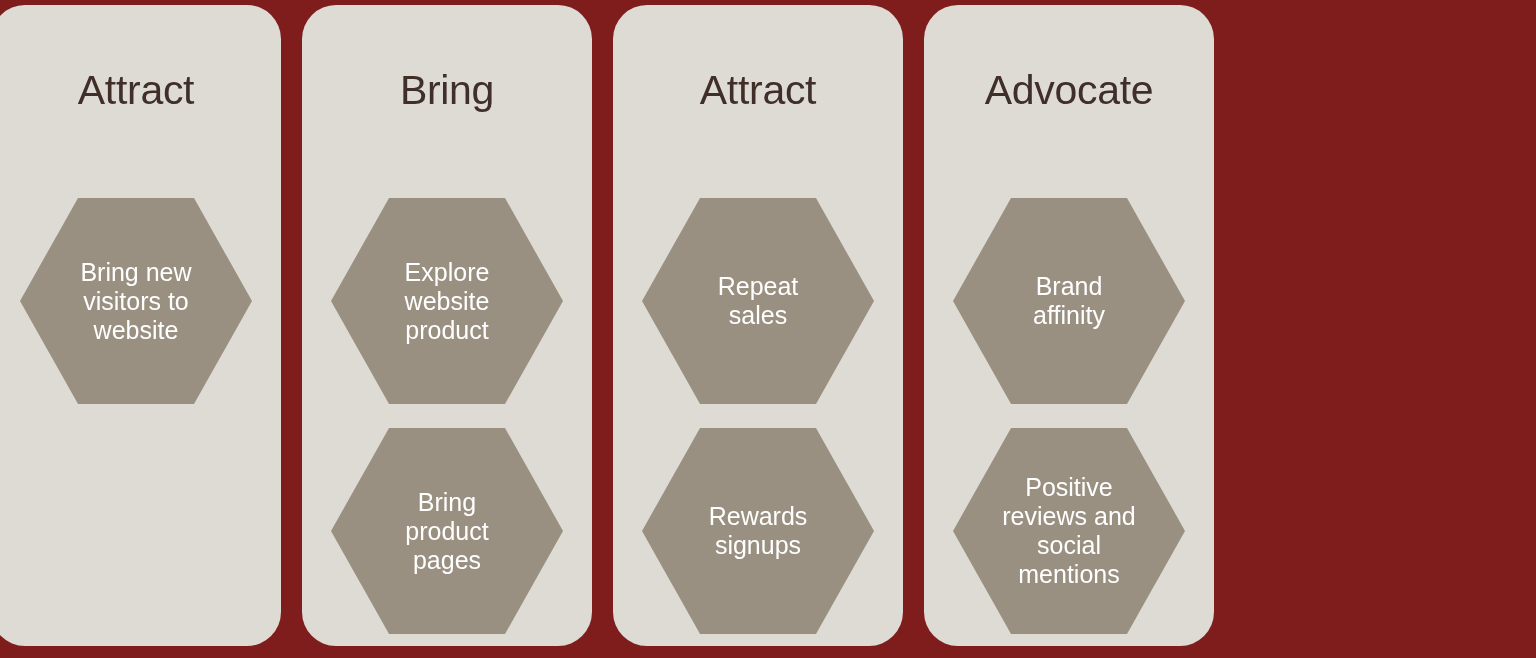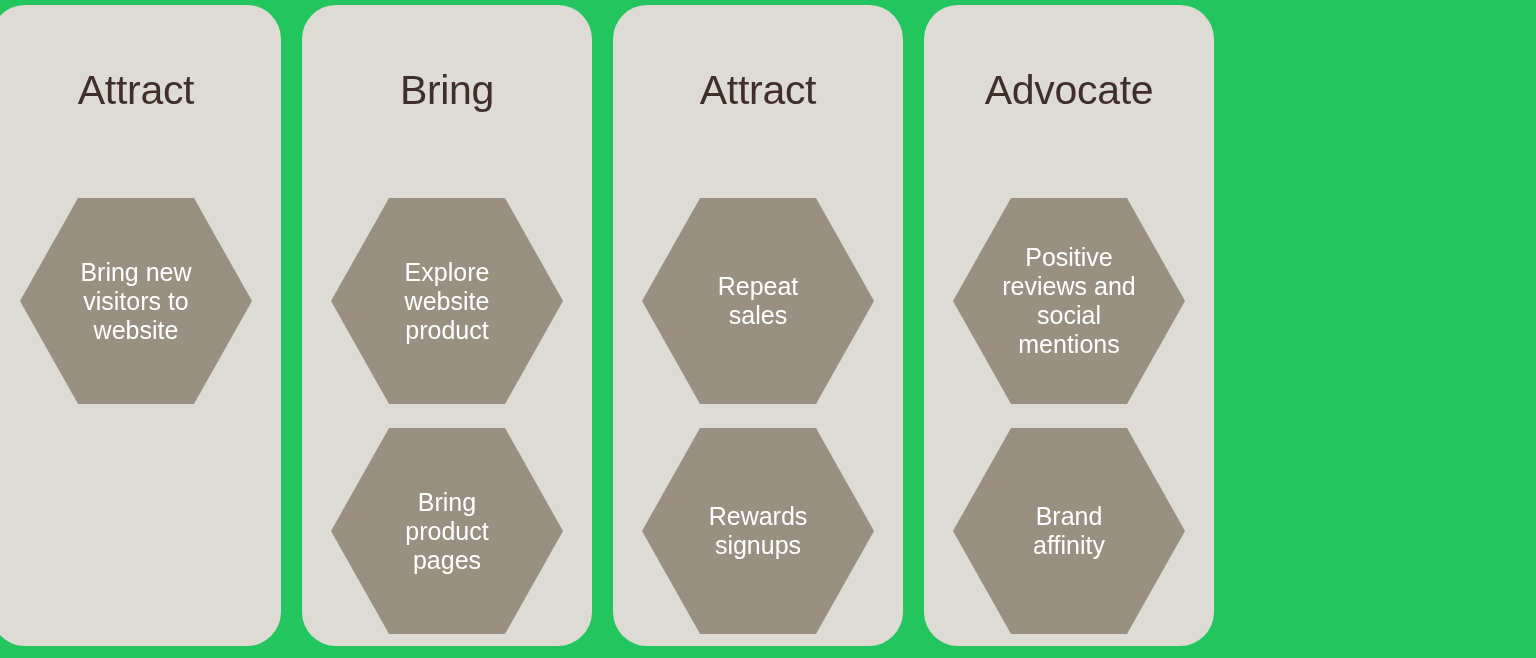--- a/index.html
+++ b/index.html
@@ -12,21 +12,21 @@
     width: 1536px;
     height: 658px;
     overflow: hidden;
     font-family: "Liberation Sans", sans-serif;
   }
 
   #stage {
     position: relative;
     width: 1536px;
     height: 658px;
-    background: #22c55e;
+    background: #7f1d1d;
     box-sizing: border-box;
   }
 
   .columns {
     position: absolute;
     left: -9px;
     top: 5px;
     width: 1554px;
     height: 641px;
     display: flex;
@@ -138,26 +138,26 @@
           <div class="hex-label">Rewards
 signups</div>
         </div>
       </div>
     </div>
 
     <div class="stage-card">
       <div class="stage-title">Advocate</div>
       <div class="hex-stack">
         <div class="hex">
+          <div class="hex-label">Brand
+affinity</div>
+        </div>
+        <div class="hex">
           <div class="hex-label">Positive
 reviews and
 social
 mentions</div>
-        </div>
-        <div class="hex">
-          <div class="hex-label">Brand
-affinity</div>
         </div>
       </div>
     </div>
 
   </div>
 </div>
 
 </body></html>

